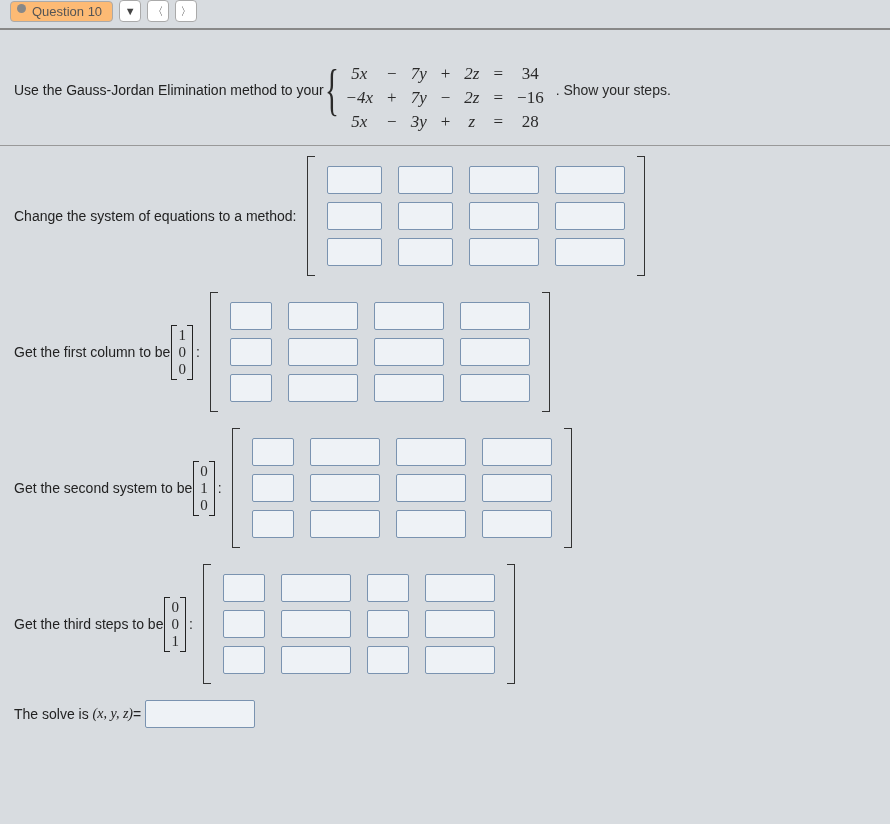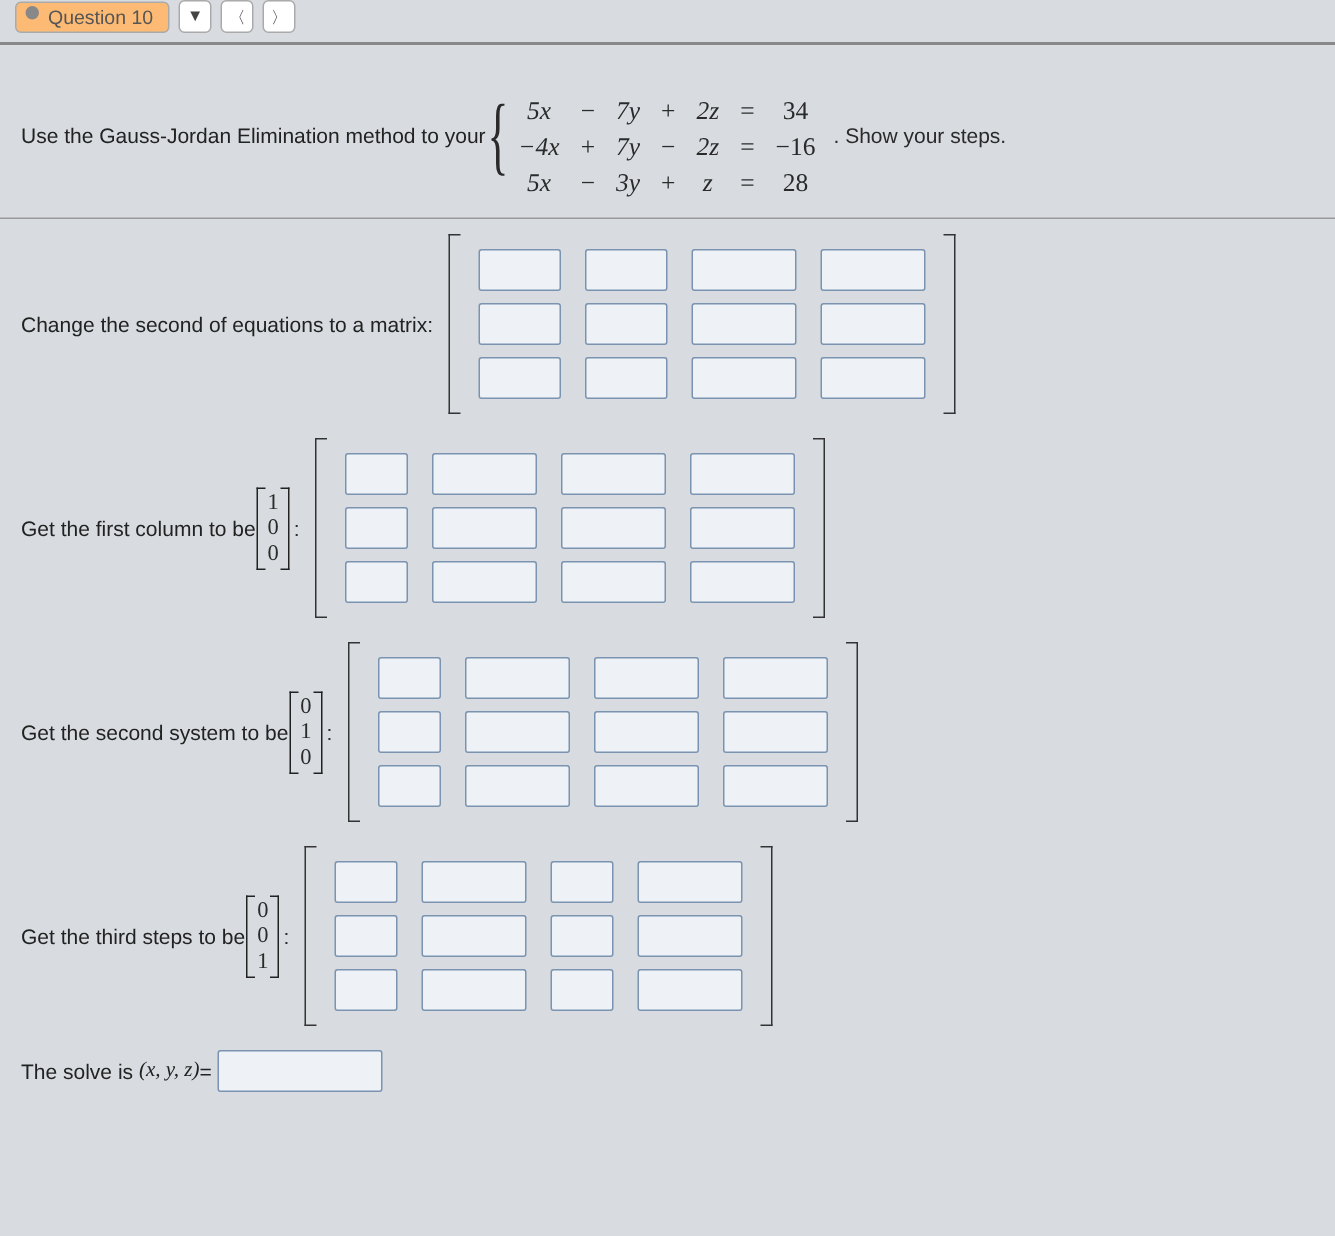--- a/index.html
+++ b/index.html
@@ -212,21 +212,21 @@
         </tr>
       </tbody>
         </table>
     </div>
     <span class="show-steps">. Show your steps.</span>
   </div>
 
   <div class="hr"></div>
 
   <div class="step">
-    <span class="step-label">Change the second of equations to a matrix:</span>
+    <span class="step-label">Change the system of equations to a method:</span>
     <div class="matrix-wrap">
       <div class="lbracket"></div>
       <div class="mbody" style="grid-template-columns: repeat(4, auto);">
         <input class="cell-input" style="">
         <input class="cell-input" style="">
         <input class="cell-input wide" style="">
         <input class="cell-input wide" style="">
         <input class="cell-input" style="">
         <input class="cell-input" style="">
         <input class="cell-input wide" style="">

